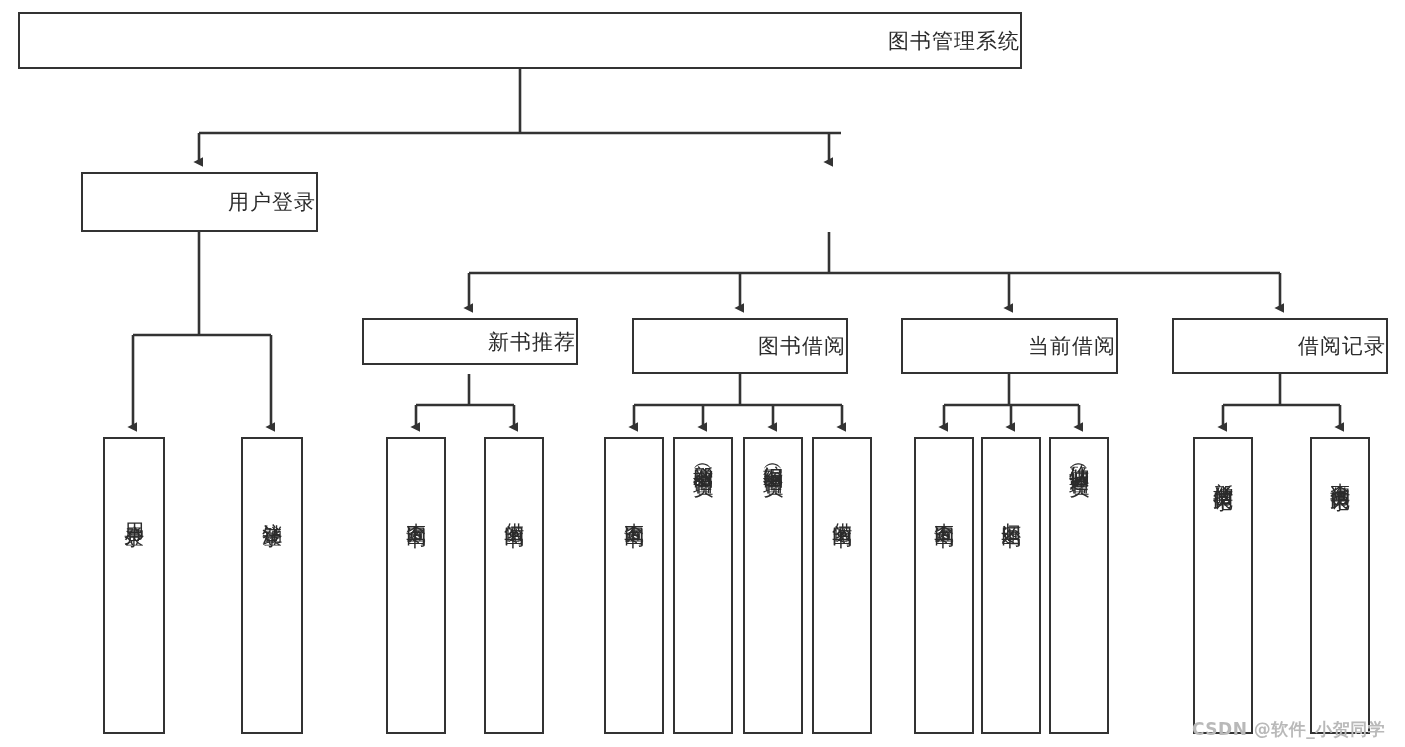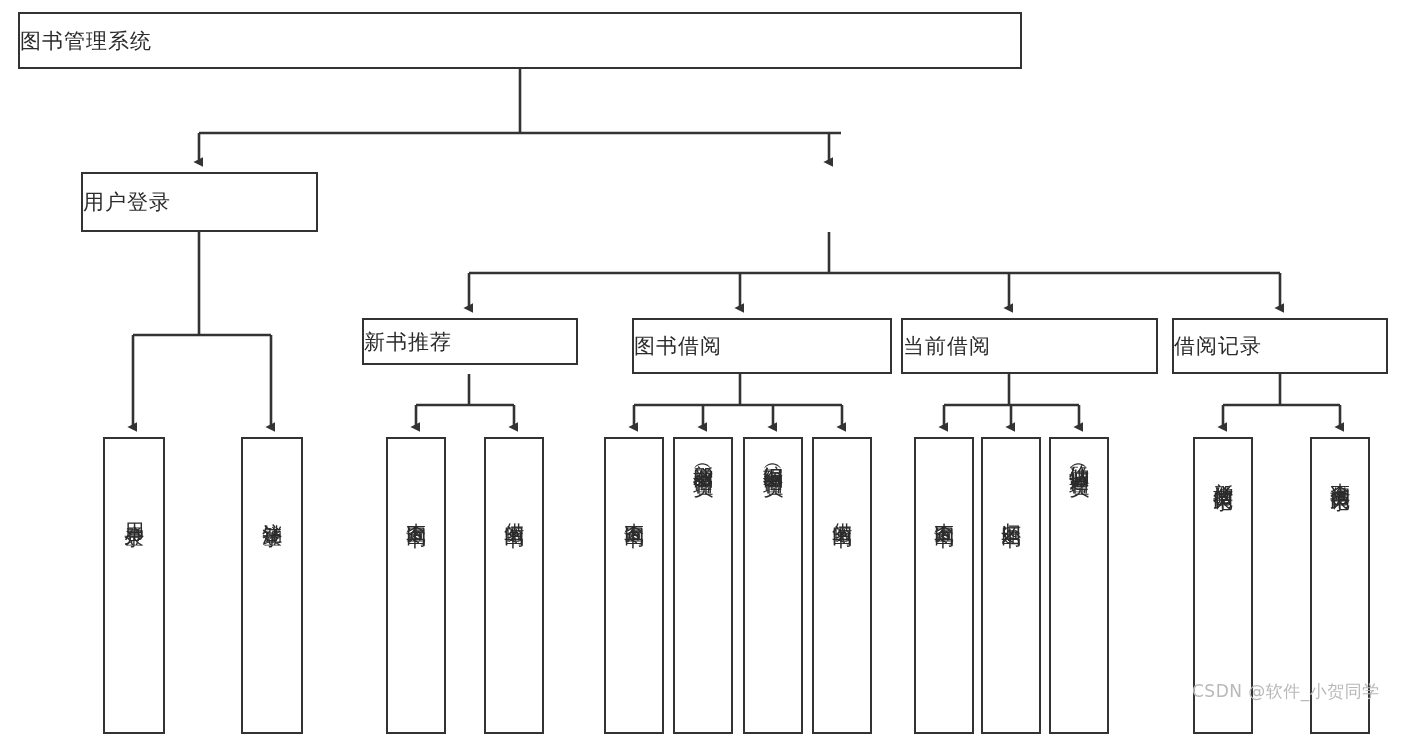--- a/index.html
+++ b/index.html
@@ -24,21 +24,21 @@
     width: 1405px;
     height: 747px;
   }
   .node {
     position: absolute;
     box-sizing: border-box;
     border: 2.5px solid #333333;
     background: #ffffff;
     display: flex;
     align-items: center;
-    justify-content: flex-start;
+    justify-content: flex-end;
     color: #2b2b2b;
   }
   .node.horiz {
     font-size: 21px;
     letter-spacing: 1px;
   }
   .node.vert {
     padding-top: 6px;
     padding-bottom: 6px;
     align-items: flex-start;
@@ -63,25 +63,26 @@
   }
   #root-node {
     left: 18px;
     top: 12px;
     width: 1004px;
     height: 57px;
   }
   .watermark {
     position: absolute;
     left: 1192px;
-    top: 680px;
+    top: 718px;
     font-size: 17px;
     color: #b9b9b9;
     white-space: nowrap;
     letter-spacing: 0.5px;
+    font-weight: bold;
   }
 </style>
 </head>
 <body>
 
 <div id="canvas">
 
   <svg id="edges" viewBox="0 0 1405 747">
     <defs>
       <marker id="arrow" markerWidth="10" markerHeight="10" refX="5.2" refY="4" orient="auto" markerUnits="userSpaceOnUse">
@@ -136,24 +137,24 @@
     <span>图书管理系统</span>
   </div>
 
   <div class="node horiz" style="left:81px;top:172px;width:237px;height:60px;">
     <span>用户登录</span>
   </div>
 
   <div class="node horiz" style="left:362px;top:318px;width:216px;height:47px;">
     <span>新书推荐</span>
   </div>
-  <div class="node horiz" style="left:632px;top:318px;width:260px;height:56px;">
+  <div class="node horiz" style="left:632px;top:318px;width:216px;height:56px;">
     <span>图书借阅</span>
   </div>
-  <div class="node horiz" style="left:901px;top:318px;width:257px;height:56px;">
+  <div class="node horiz" style="left:901px;top:318px;width:217px;height:56px;">
     <span>当前借阅</span>
   </div>
   <div class="node horiz" style="left:1172px;top:318px;width:216px;height:56px;">
     <span>借阅记录</span>
   </div>
 
   <div class="node vert mid" style="left:103px;top:437px;width:62px;height:297px;">
     <span class="vlabel">用户登录</span>
   </div>
   <div class="node vert mid" style="left:241px;top:437px;width:62px;height:297px;">

